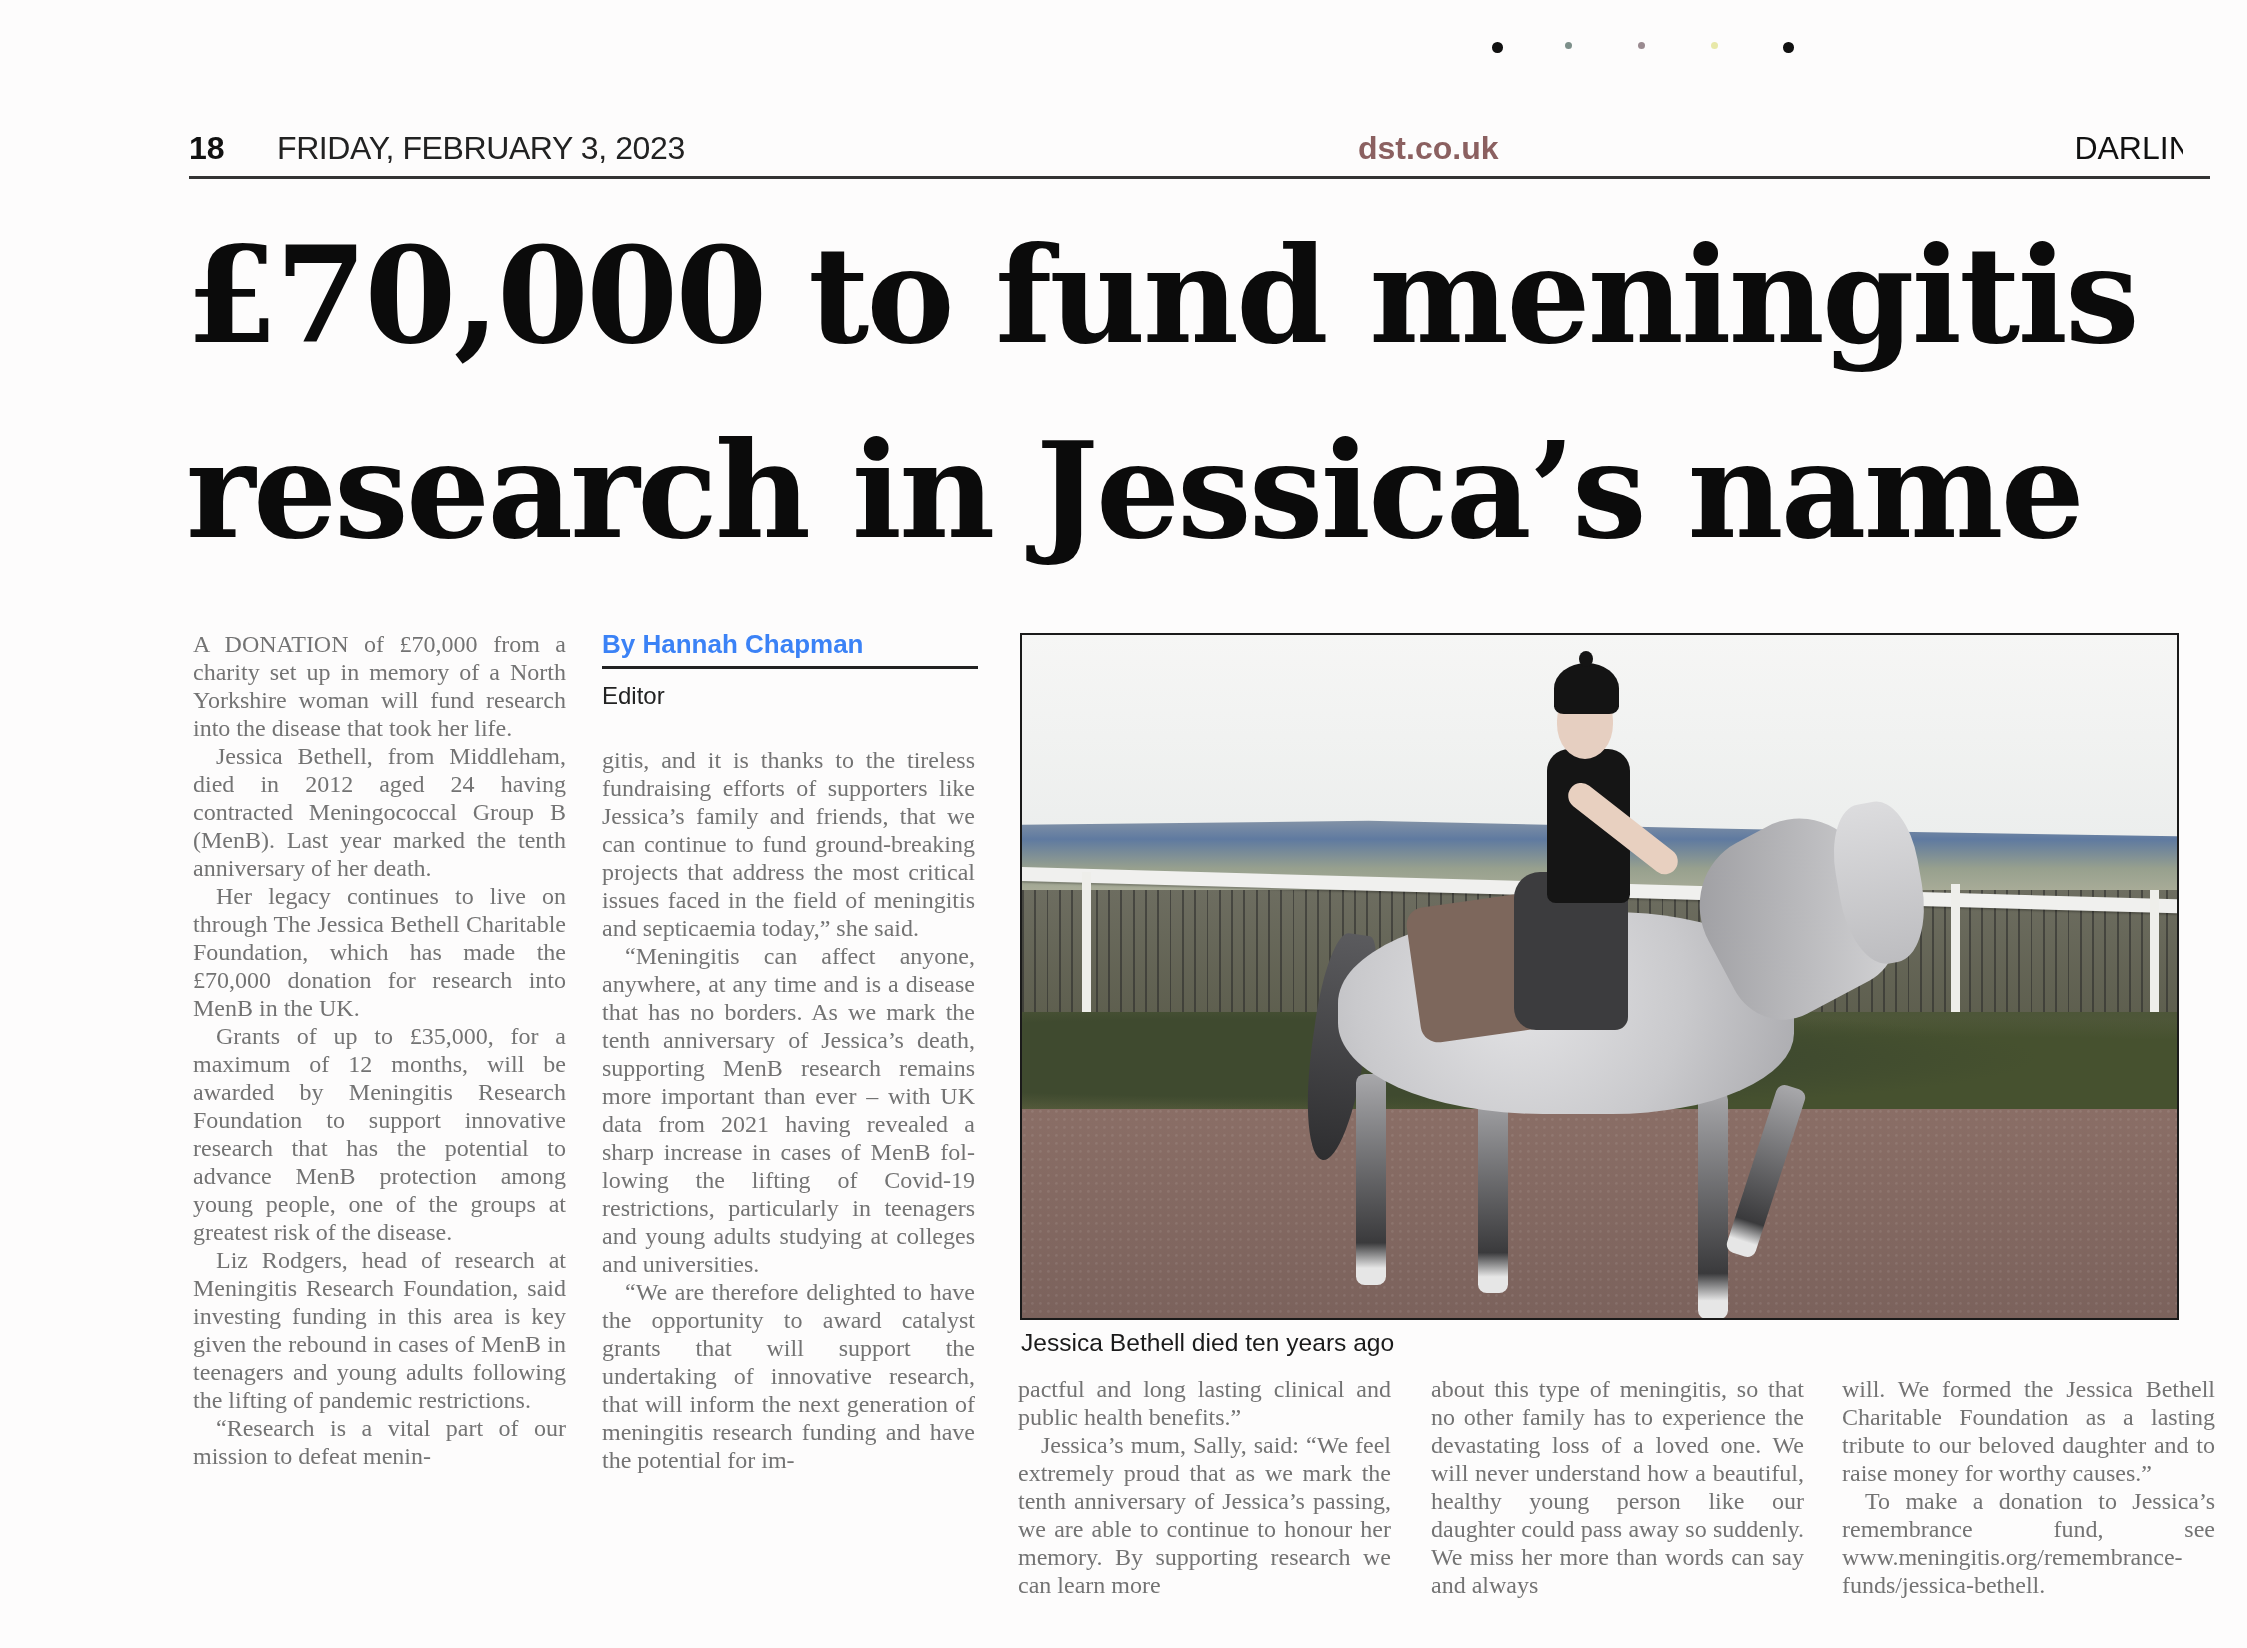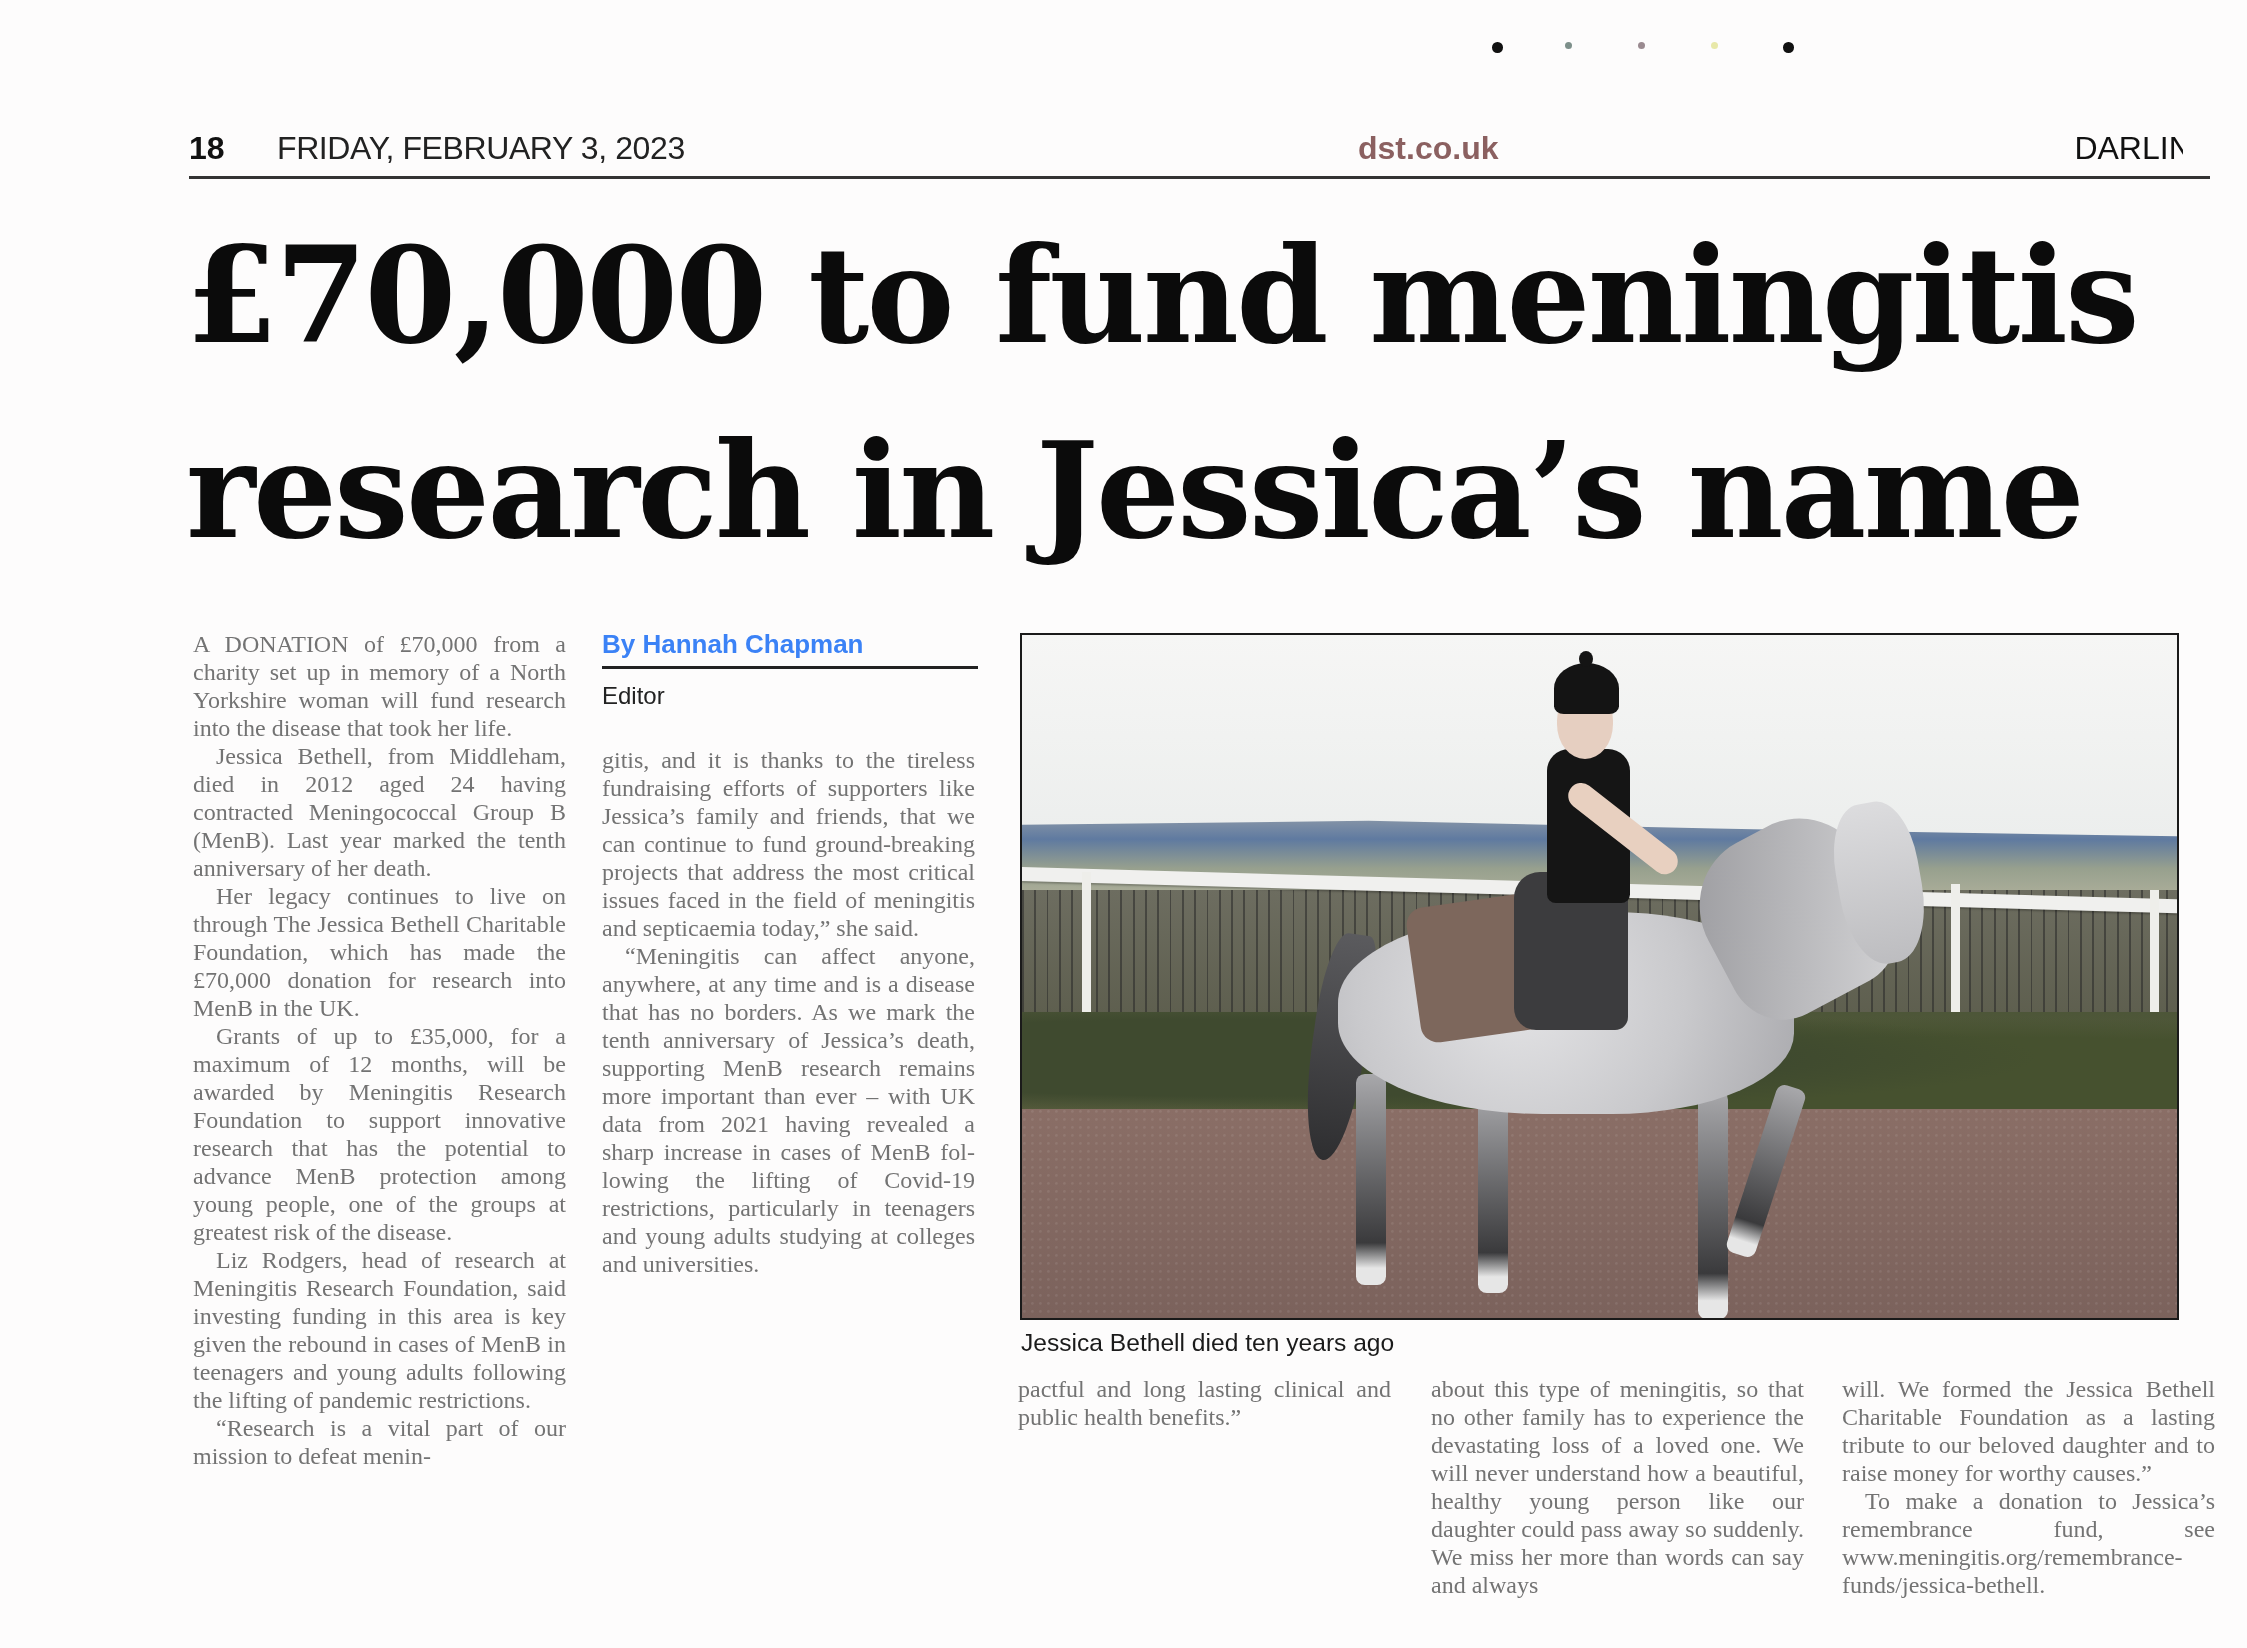--- a/index.html
+++ b/index.html
@@ -96,20 +96,21 @@
 
 <div class="byline">
   <div class="byline-name">By Hannah Chapman</div>
   <div class="byline-rule"></div>
   <div class="byline-role">Editor</div>
 </div>
 
 <div class="col col2">
   <p>gitis, and it is thanks to the tireless fundraising efforts of supporters like Jessica’s family and friends, that we can con­tinue to fund ground-breaking projects that address the most critical issues faced in the field of meningitis and septicaemia today,” she said.</p>
   <p class="ind">“Meningitis can affect any­one, anywhere, at any time and is a disease that has no borders. As we mark the tenth anniversary of Jessica’s death, supporting MenB research re­mains more important than ever – with UK data from 2021 having revealed a sharp increase in cases of MenB fol­lowing the lifting of Covid-19 restrictions, particularly in teenagers and young adults studying at colleges and uni­versities.</p>
+  <p class="ind">“We are therefore delighted to have the opportunity to award catalyst grants that will support the undertaking of in­novative research, that will inform the next generation of meningitis research funding and have the potential for im-</p>
 </div>
 
 <div class="photo" title="Jessica Bethell in riding helmet and black body protector on a grey horse walking on a gallops track beside a white rail fence, moorland behind">
   <div class="sky"></div>
   <div class="hills"></div>
   <div class="hedge-far"></div>
   <div class="fence"></div>
   <div class="rail rail-a"></div>
   <div class="post" style="left:60px;top:237px;height:140px;"></div>
   <div class="post" style="left:929px;top:249px;height:193px;"></div>
@@ -129,20 +130,21 @@
   <div class="rider-torso"></div>
   <div class="rider-arm"></div>
   <div class="rider-head"></div>
   <div class="helmet"></div>
   <div class="helmet-pom"></div>
 </div>
 <div class="caption">Jessica Bethell died ten years ago</div>
 
 <div class="col col3">
   <p>pactful and long lasting clini­cal and public health benefits.”</p>
+  <p class="ind">Jessica’s mum, Sally, said: “We feel extremely proud that as we mark the tenth anniver­sary of Jessica’s passing, we are able to continue to honour her memory. By supporting research we can learn more</p>
 </div>
 <div class="col col4">
   <p>about this type of meningitis, so that no other family has to experience the devastating loss of a loved one. We will never understand how a beautiful, healthy young person like our daughter could pass away so suddenly. We miss her more than words can say and always</p>
 </div>
 <div class="col col5">
   <p>will. We formed the Jessica Bethell Charitable Founda­tion as a lasting tribute to our beloved daughter and to raise money for worthy causes.”</p>
   <p class="ind">To make a donation to Jes­sica’s remembrance fund, see www.meningitis.org/remem­brance-funds/jessica-bethell.</p>
 </div>
 
 

